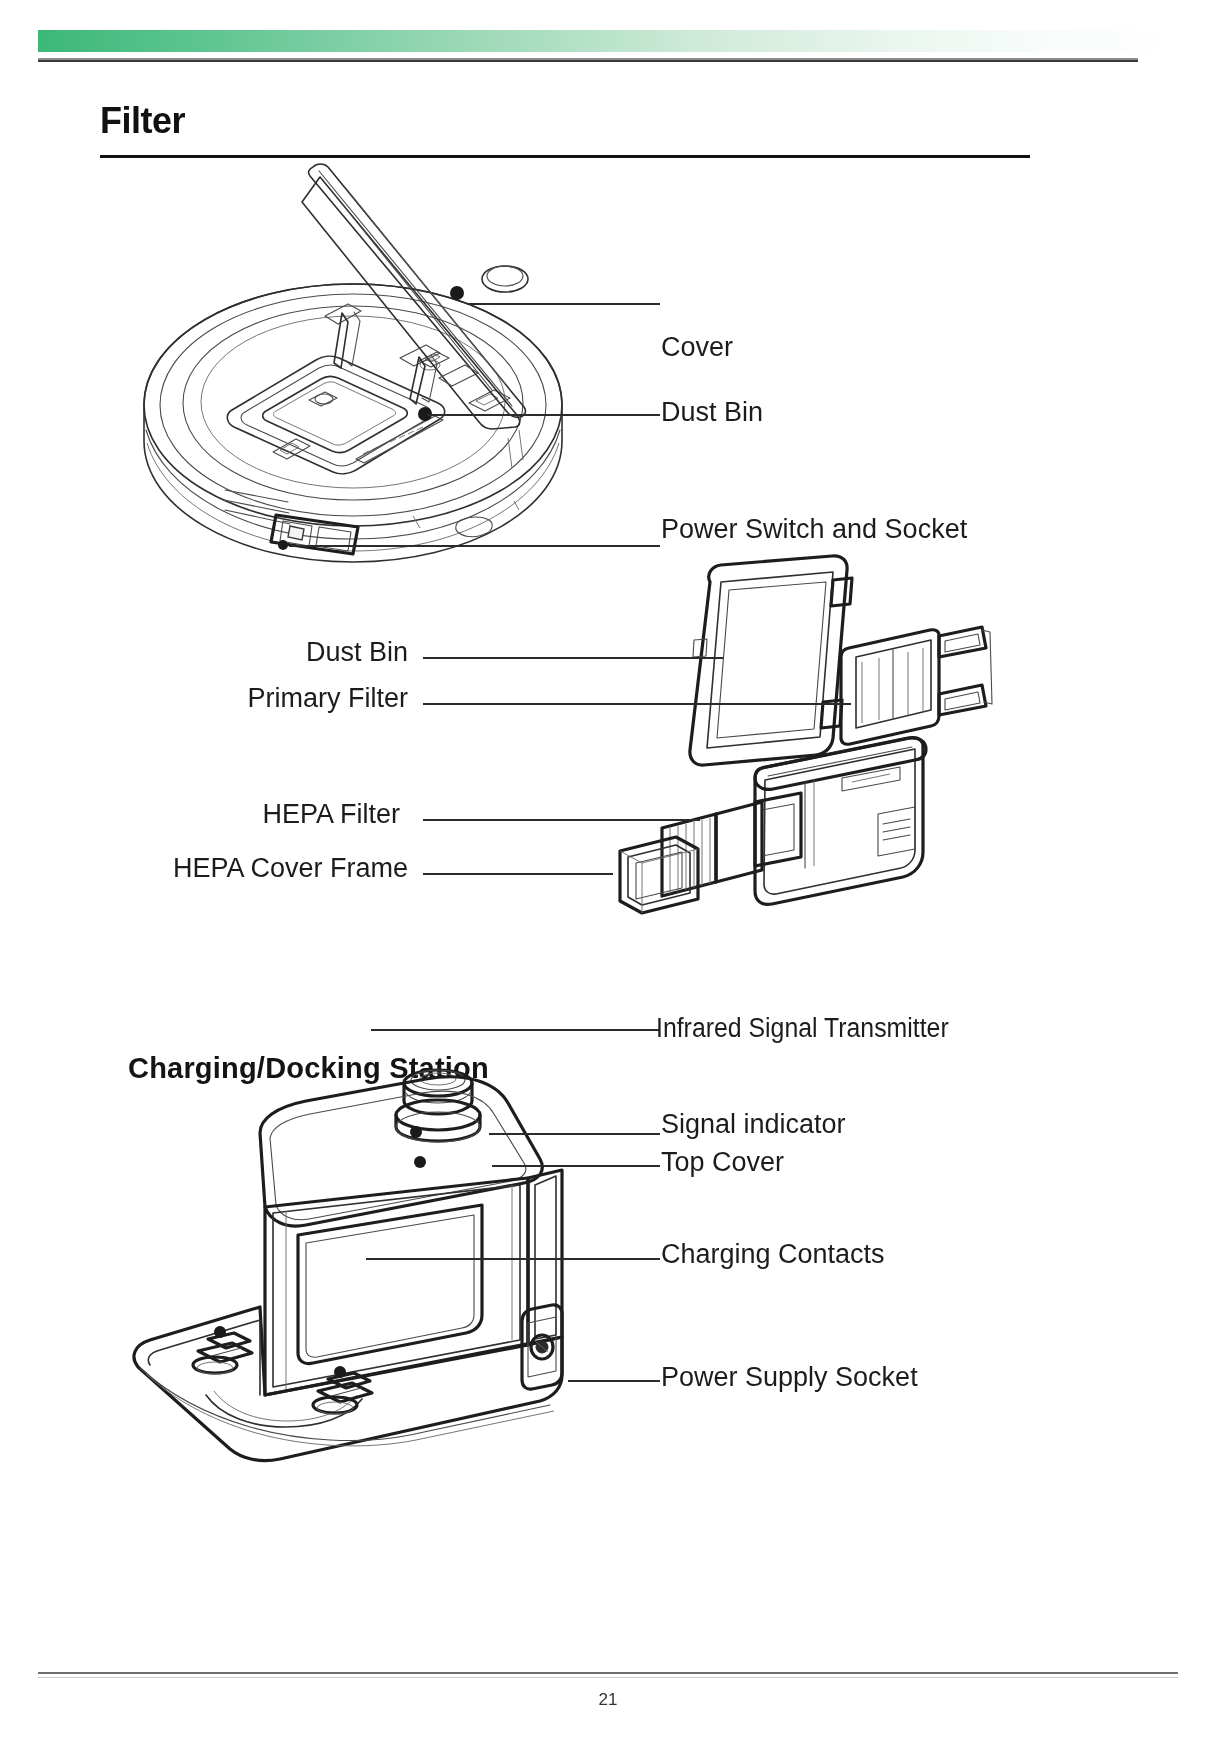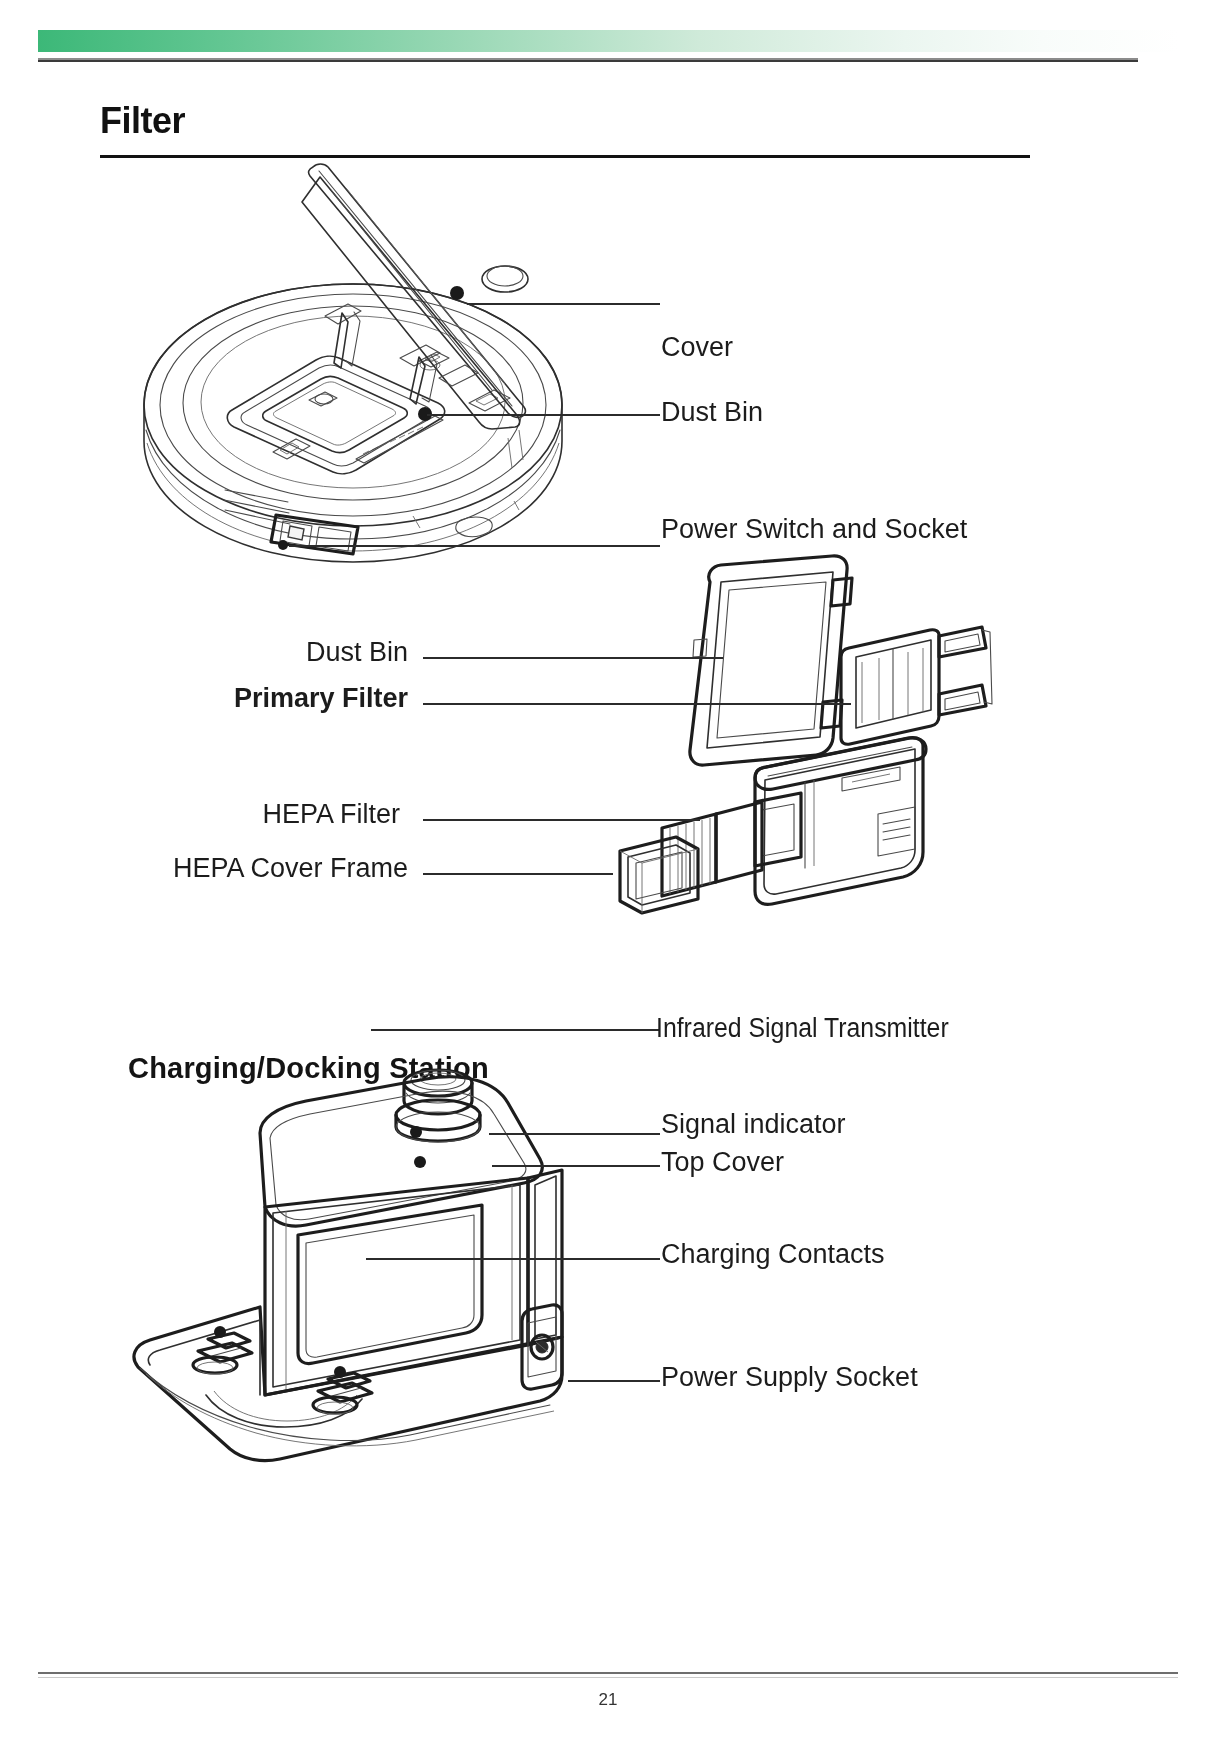--- a/index.html
+++ b/index.html
@@ -242,21 +242,21 @@
       <path class="ln" d="M38 305 L86 293 L100 301 L100 341 L52 353 L38 345 Z"></path>
       <path class="ln-thin" d="M46 311 L92 300 L92 336 L46 347 Z"></path>
       <path class="ln-hair" d="M30 299 L52 311 L52 361"></path>
       <path class="ln-hair" d="M52 311 L108 297"></path>
     </svg>
   </div>
 
   <div class="label left-side" style="left:408px; top:639px;">Dust Bin</div>
   <div class="leader" style="left:423px; top:657px; width:300px;"></div>
 
-  <div class="label left-side" style="left:408px; top:685px;font-weight:bold;">Primary Filter</div>
+  <div class="label left-side" style="left:408px; top:685px;">Primary Filter</div>
   <div class="leader" style="left:423px; top:703px; width:428px;"></div>
 
   <div class="label left-side" style="left:400px; top:801px;">HEPA Filter</div>
   <div class="leader" style="left:423px; top:819px; width:277px;"></div>
 
   <div class="label left-side" style="left:408px; top:855px;">HEPA Cover Frame</div>
   <div class="leader" style="left:423px; top:873px; width:190px;"></div>
 
   <div class="section-title">Charging/Docking Station</div>
 

